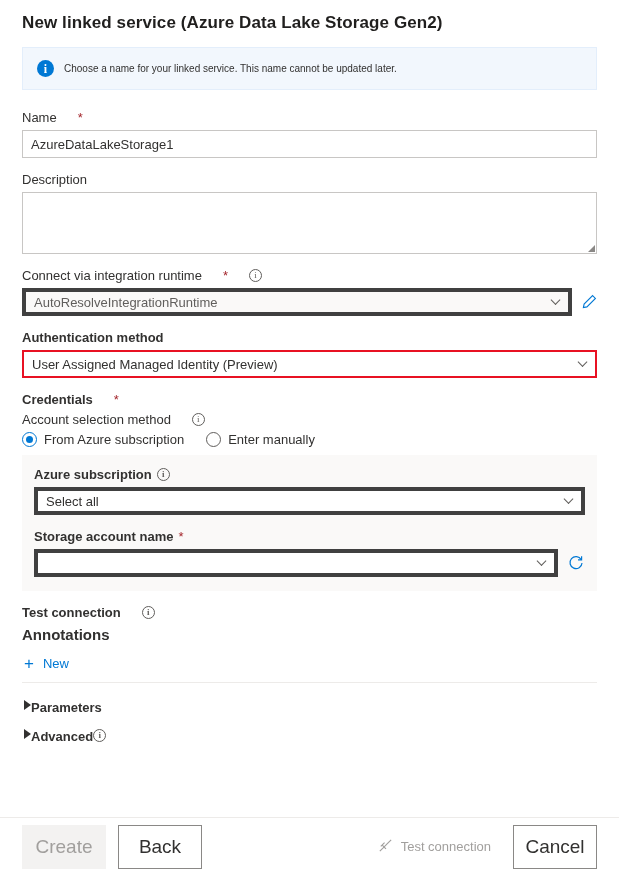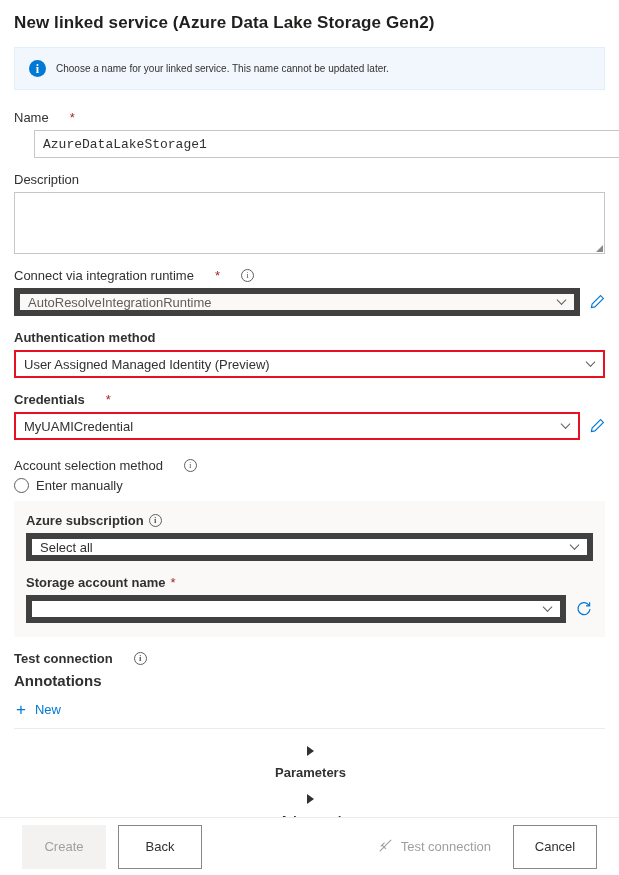--- a/index.html
+++ b/index.html
@@ -14,21 +14,21 @@
     font-family: "Liberation Sans", sans-serif;
     font-size: 13px;
     color: #323130;
     position: relative;
     overflow: hidden;
   }
   .panel {
     position: absolute;
     top: 0; left: 0; right: 0;
     bottom: 58px;
-    padding: 0 14px;
+    padding: 0 22px;
     overflow: hidden;
   }
   .title {
     font-size: 17px;
     font-weight: bold;
     color: #201f1e;
     padding: 13px 0 14px 0;
     letter-spacing: 0.1px;
   }
   .info-bar {
@@ -81,24 +81,23 @@
   }
 
   .txt-input {
     width: 100%;
     height: 28px;
     border: 1px solid #c8c6c4;
     background: #fff;
     padding: 0 8px;
     font-size: 13px;
     color: #323130;
-    font-family: Liberation Mono, monospace;
-    display: flex;
-    align-items: center;
-    margin-left: 20px;
+    font-family: Liberation Sans, sans-serif;
+    display: flex;
+    align-items: center;
   }
   .textarea {
     width: 100%;
     height: 62px;
     border: 1px solid #c8c6c4;
     background: #fff;
     position: relative;
     margin-bottom: 2px;
   }
   .textarea::after {
@@ -106,21 +105,21 @@
     position: absolute;
     right: 1px; bottom: 1px;
     width: 0; height: 0;
     border-left: 7px solid transparent;
     border-bottom: 7px solid #8a8886;
   }
 
   .select {
     width: 100%;
     height: 28px;
-    border: 6px solid #404040;
+    border: 4px solid #404040;
     background: #fff;
     padding: 0 28px 0 8px;
     font-size: 13px;
     display: flex;
     align-items: center;
     position: relative;
     color: #323130;
   }
   .select.grey { background: #faf9f8; color: #605e5c; }
   .select .chev {
@@ -220,27 +219,25 @@
     line-height: 1;
     color: #0078d4;
     font-weight: 400;
   }
   .divider {
     border-top: 1px solid #edebe9;
     margin: 2px 0 10px 0;
   }
   .collapse-row {
     display: flex;
-    align-items: center;
-    gap: 9px;
+    align-items: flex-start;
     font-size: 13px;
     font-weight: bold;
     color: #323130;
     padding: 7px 0 7px 2px;
-    flex-direction: column;
   }
   .tri {
     width: 0; height: 0;
     border-top: 5px solid transparent;
     border-bottom: 5px solid transparent;
     border-left: 7px solid #323130;
     flex: 0 0 auto;
   }
 
   .footer {
@@ -252,21 +249,21 @@
     display: flex;
     align-items: center;
     padding: 0 22px;
     gap: 12px;
   }
   .btn {
     height: 44px;
     min-width: 84px;
     border: 1px solid #8a8886;
     background: #fff;
-    font-size: 13px;
+    font-size: 19px;
     color: #323130;
     display: flex;
     align-items: center;
     justify-content: center;
     font-family: "Liberation Sans", sans-serif;
   }
   .btn.disabled {
     background: #f3f2f1;
     border: 1px solid #f3f2f1;
     color: #a19f9d;
@@ -322,37 +319,30 @@
   <div class="field-label bold">Authentication method</div>
   <div class="select highlight mb14">
     <span>User Assigned Managed Identity (Preview)</span>
     <span class="chev"></span>
   </div>
 
   <div class="field-label bold">
     <span>Credentials</span>
     <span class="req">*</span>
   </div>
-  <div class="row mb18">
-    <div class="select highlight flex1">
-      <span>MyUAMICredential</span>
-      <span class="chev"></span>
-    </div>
-    <span class="pencil">
-      <svg viewBox="0 0 16 16" width="16" height="16">
-          <path d="M11.6 1.6l2.8 2.8-8.5 8.5-3.5.7.7-3.5 8.5-8.5z" fill="none" stroke="#0078d4" stroke-width="1.1"></path>
-        </svg>
-    </span>
-  </div>
 
   <div class="field-label">
     <span>Account selection method</span>
     <span class="info-circle">i</span>
   </div>
   <div class="radio-row">
+    <div class="radio">
+      <span class="dot on"></span>
+      <span>From Azure subscription</span>
+    </div>
     <div class="radio">
       <span class="dot"></span>
       <span>Enter manually</span>
     </div>
   </div>
 
   <div class="sub-box">
     <div class="sub-label">
       <span>Azure subscription</span>
       <span class="info-circle">i</span>

